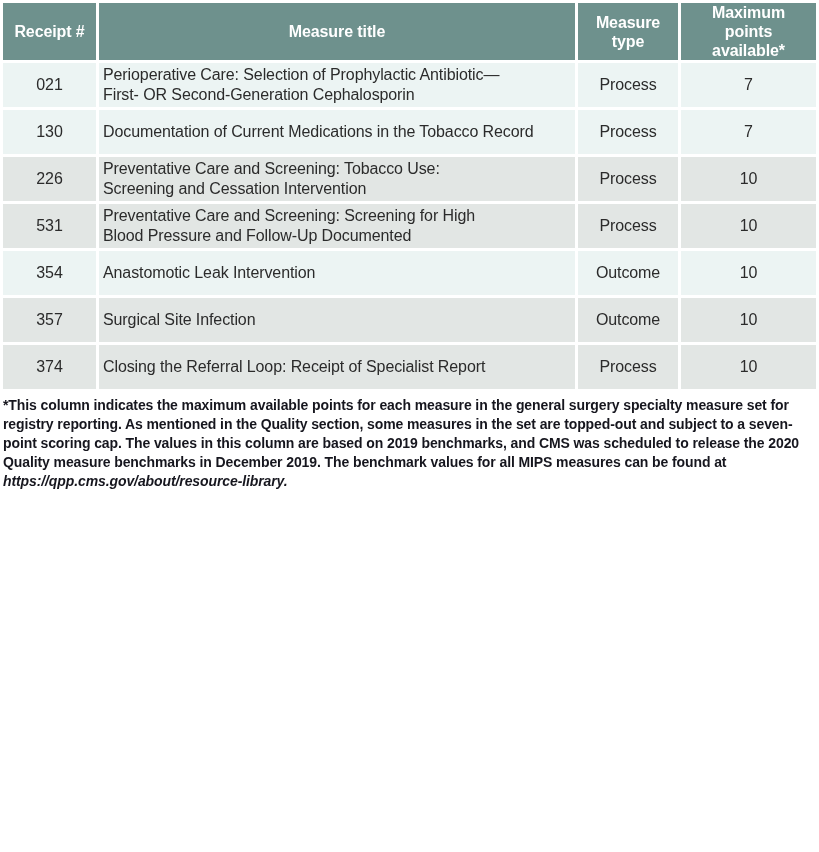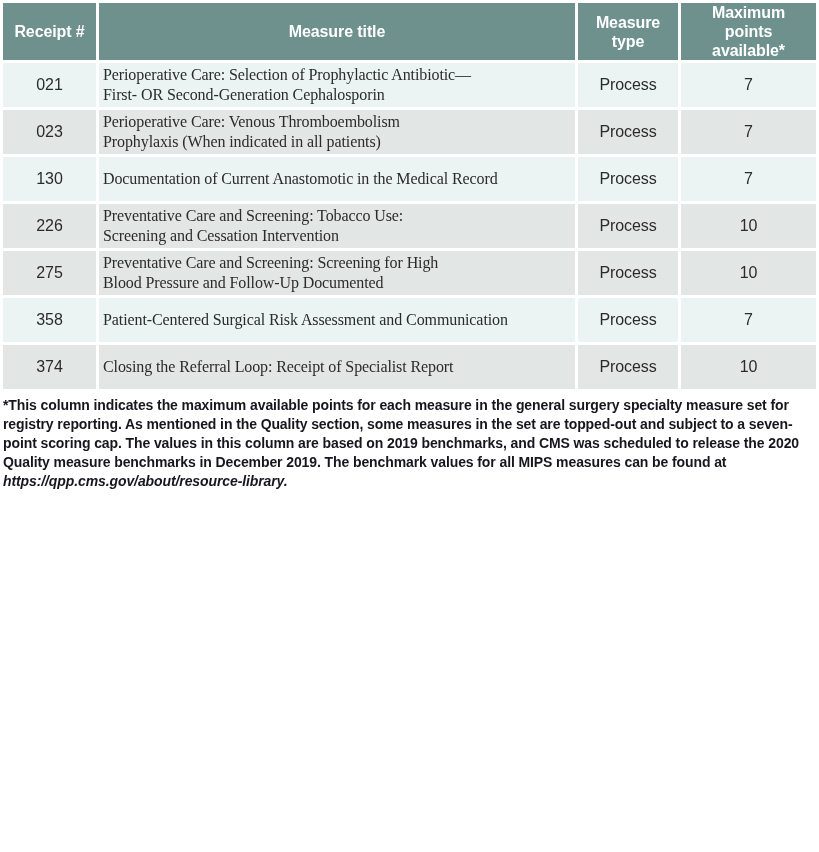--- a/index.html
+++ b/index.html
@@ -46,21 +46,20 @@
   }
   tr.row-light td { background: #ECF4F3; }
   tr.row-gray  td { background: #E2E6E4; }
   td.td-num    { text-align: center; margin-top: 41px; }
   td.td-title  {
     text-align: left;
     padding: 0 8px 0 10px;
     font-size: 15px;
     line-height: 20px;
     white-space: pre-line;
-    font-family: Liberation Serif, serif;
   }
   td.td-type   { text-align: center; margin-left: 28px; }
   td.td-points { text-align: center; }
   .footnote {
     margin: 4px 0 0 0;
     padding: 0 3px;
     color: #16161E;
     font-size: 14px;
     font-weight: bold;
     line-height: 19px;
@@ -92,52 +91,51 @@
       </tr>
     </thead>
     <tbody>
         <tr class="row-light">
           <td class="td-num">021</td>
           <td class="td-title">Perioperative Care: Selection of Prophylactic Antibiotic—
 First- OR Second-Generation Cephalosporin</td>
           <td class="td-type">Process</td>
           <td class="td-points">7</td>
         </tr>
-        <tr class="row-gray">
-          <td class="td-num">023</td>
-          <td class="td-title">Perioperative Care: Venous Thromboembolism
-Prophylaxis (When indicated in all patients)</td>
-          <td class="td-type">Process</td>
-          <td class="td-points">7</td>
-        </tr>
         <tr class="row-light">
           <td class="td-num">130</td>
-          <td class="td-title">Documentation of Current Anastomotic in the Medical Record</td>
+          <td class="td-title">Documentation of Current Medications in the Tobacco Record</td>
           <td class="td-type">Process</td>
           <td class="td-points">7</td>
         </tr>
         <tr class="row-gray">
           <td class="td-num">226</td>
           <td class="td-title">Preventative Care and Screening: Tobacco Use:
 Screening and Cessation Intervention</td>
           <td class="td-type">Process</td>
           <td class="td-points">10</td>
         </tr>
         <tr class="row-gray">
-          <td class="td-num">275</td>
+          <td class="td-num">531</td>
           <td class="td-title">Preventative Care and Screening: Screening for High
 Blood Pressure and Follow-Up Documented</td>
           <td class="td-type">Process</td>
           <td class="td-points">10</td>
         </tr>
         <tr class="row-light">
-          <td class="td-num">358</td>
-          <td class="td-title">Patient-Centered Surgical Risk Assessment and Communication</td>
-          <td class="td-type">Process</td>
-          <td class="td-points">7</td>
+          <td class="td-num">354</td>
+          <td class="td-title">Anastomotic Leak Intervention</td>
+          <td class="td-type">Outcome</td>
+          <td class="td-points">10</td>
+        </tr>
+        <tr class="row-gray">
+          <td class="td-num">357</td>
+          <td class="td-title">Surgical Site Infection</td>
+          <td class="td-type">Outcome</td>
+          <td class="td-points">10</td>
         </tr>
         <tr class="row-gray">
           <td class="td-num">374</td>
           <td class="td-title">Closing the Referral Loop: Receipt of Specialist Report</td>
           <td class="td-type">Process</td>
           <td class="td-points">10</td>
         </tr>
       </tbody>
   </table>
 

